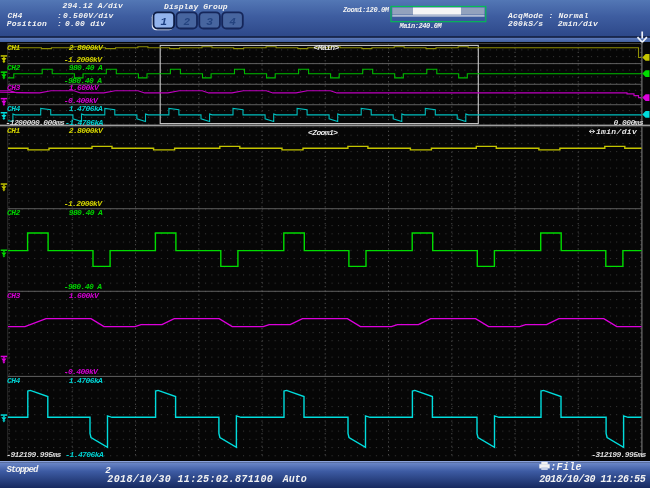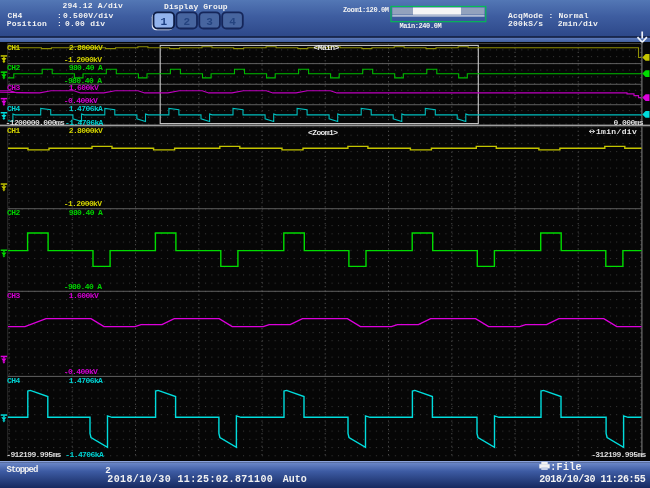--- a/index.html
+++ b/index.html
@@ -1,15 +1,15 @@
 <!DOCTYPE html>
 <html><head><meta charset="utf-8"><title>scope</title>
 <style>
 html,body{margin:0;padding:0;background:#000;}
-#scr{position:relative;width:650px;height:488px;overflow:hidden;}
+#scr{position:relative;width:650px;height:488px;overflow:hidden;font-style:italic;}
 svg{display:block}
 text{font-family:"Liberation Mono",monospace;font-weight:bold;}
 </style></head>
 <body>
 <div id="scr">
 <svg width="650" height="488" viewBox="0 0 650 488" font-family="Liberation Mono, monospace" font-weight="bold">
 <defs>
 <linearGradient id="hdr" x1="0" y1="0" x2="0" y2="1">
  <stop offset="0" stop-color="#5377b5"></stop>
           <stop offset="0.45" stop-color="#3e5da0"></stop>

